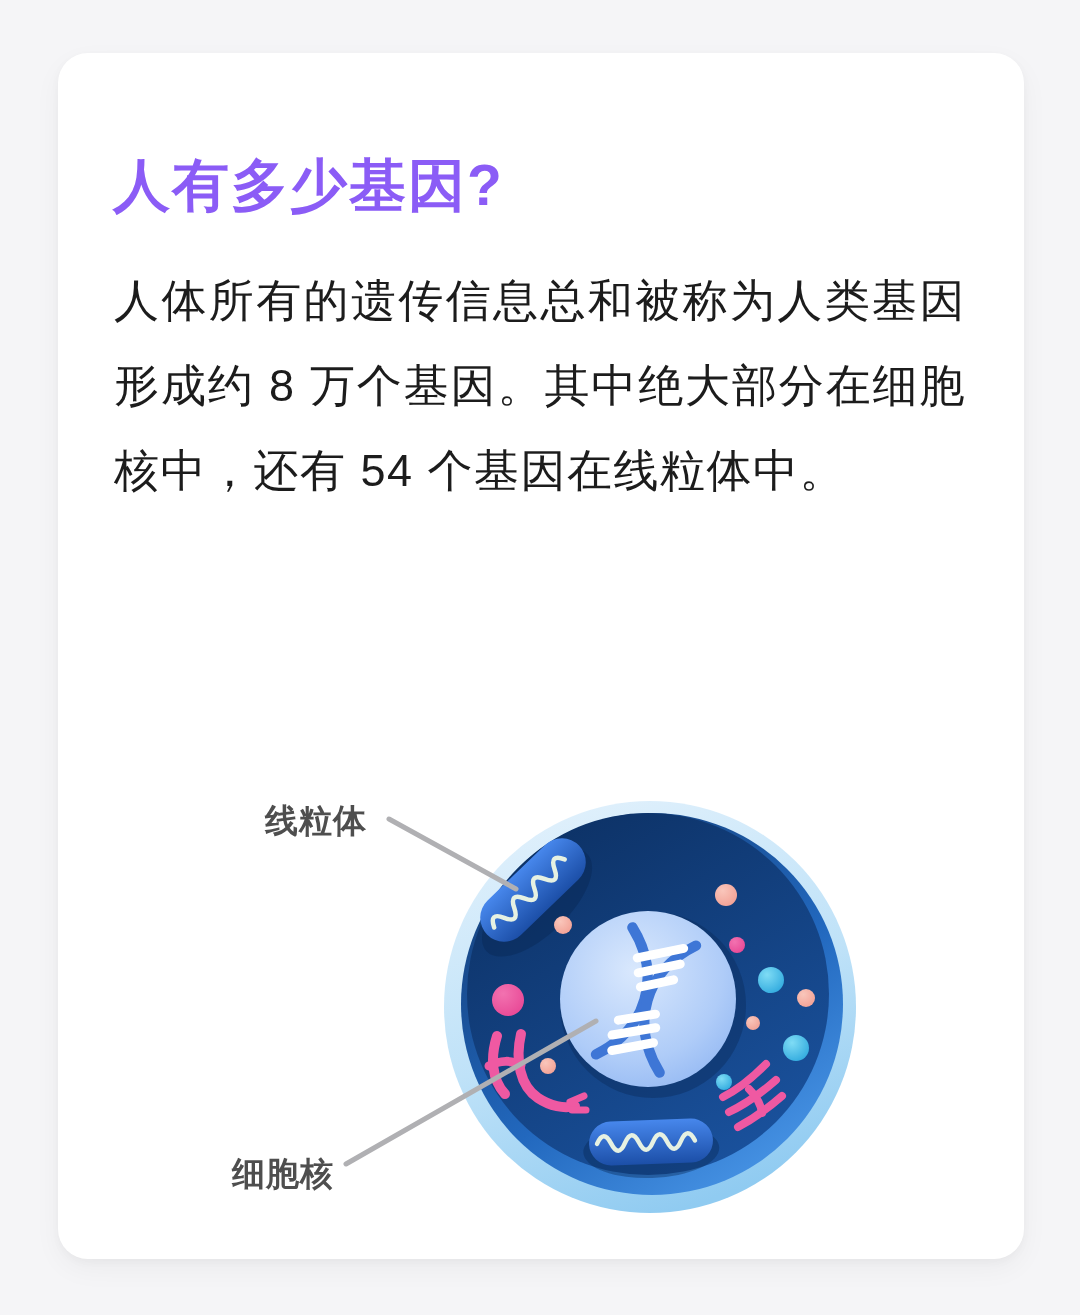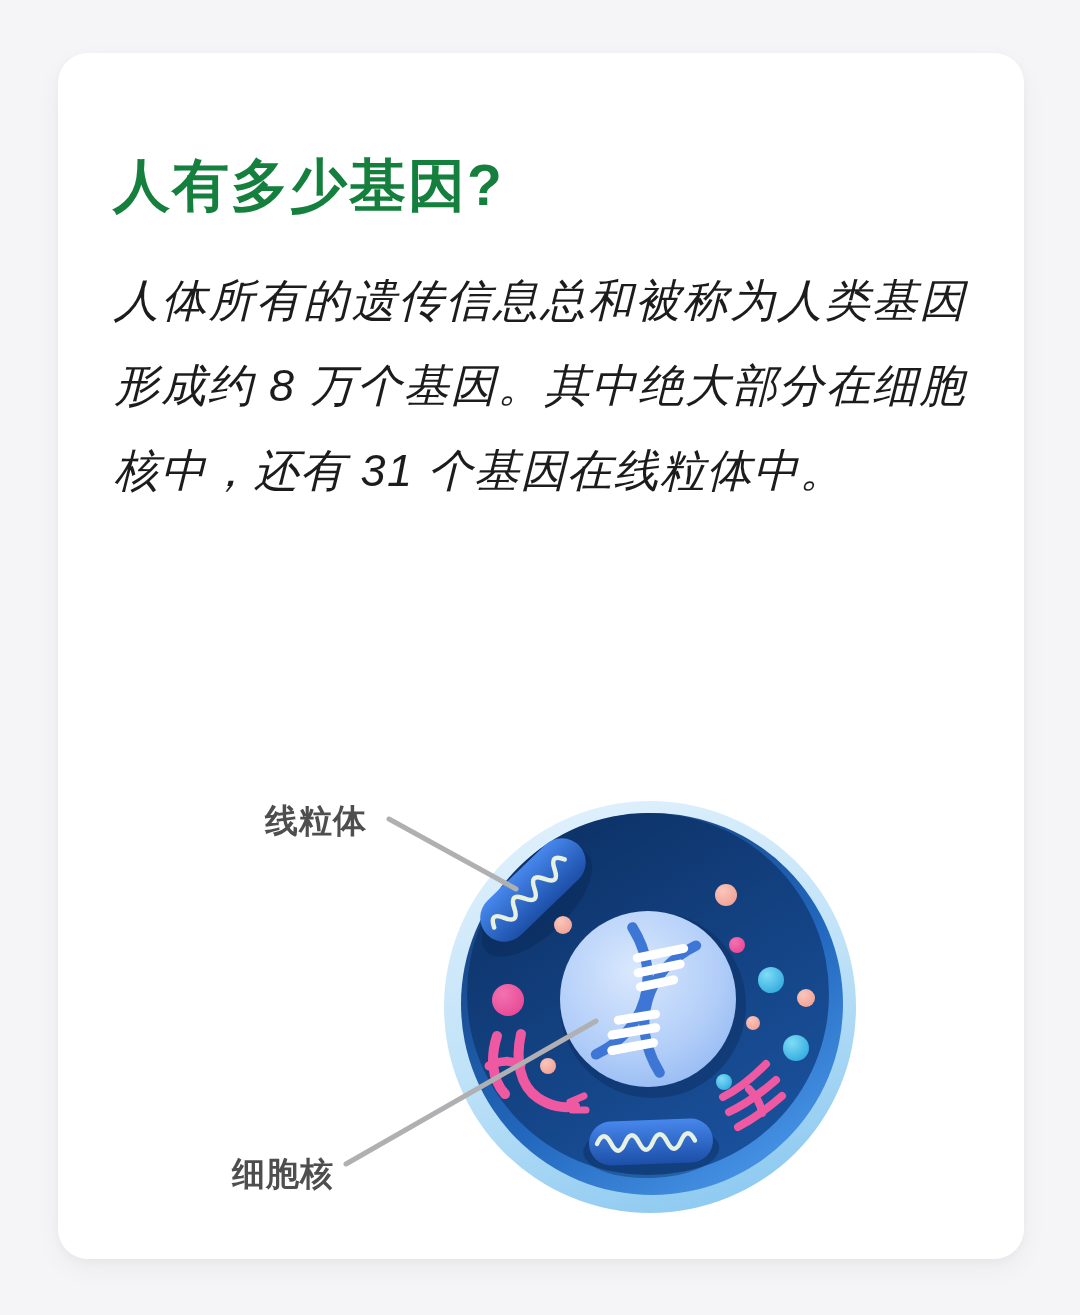--- a/index.html
+++ b/index.html
@@ -17,39 +17,38 @@
     background: #FFFFFF;
     border-radius: 30px;
     box-shadow: 0 10px 28px rgba(0,0,0,0.045), 0 3px 10px rgba(0,0,0,0.03);
   }
   .title {
     position: absolute;
     left: 113px; top: 148px;
     font-size: 57px;
     font-weight: 800;
     letter-spacing: 2px;
-    color: #15803d;
+    color: #8b5cf6;
     white-space: nowrap;
     text-align: center;
   }
   .paragraph {
     position: absolute;
     left: 114px; top: 258px;
     width: 852px;
     font-size: 45px;
     line-height: 85px;
     letter-spacing: 1.5px;
     color: #1C1C1C;
   }
   .text-line {
     text-align: justify;
     text-align-last: justify;
     height: 85px;
     white-space: nowrap;
-    font-style: italic;
   }
   .text-line:last-child { text-align-last: left; }
   .figure-label {
     position: absolute;
     font-size: 33px;
     font-weight: 700;
     letter-spacing: 1px;
     color: #4E4E4E;
     white-space: nowrap;
     text-align: right;
@@ -65,21 +64,21 @@
 </head>
 <body>
 
 <div class="card"></div>
 
 <div class="title">人有多少基因?</div>
 
 <div class="paragraph">
   <div class="text-line">人体所有的遗传信息总和被称为人类基因</div>
   <div class="text-line">形成约 8 万个基因。其中绝大部分在细胞</div>
-  <div class="text-line">核中，还有 31 个基因在线粒体中。</div>
+  <div class="text-line">核中，还有 54 个基因在线粒体中。</div>
 </div>
 
 <svg id="cell-figure" viewBox="0 770 1080 505" xmlns="http://www.w3.org/2000/svg">
   <defs>
     <linearGradient id="gHalo" x1="0.2" y1="0" x2="0.55" y2="1">
       <stop offset="0" stop-color="#E2F1FC"></stop>
       <stop offset="0.55" stop-color="#BFE2F8"></stop>
       <stop offset="1" stop-color="#90CBF1"></stop>
     </linearGradient>
     <linearGradient id="gMid" x1="0.1" y1="0" x2="0.8" y2="1">

